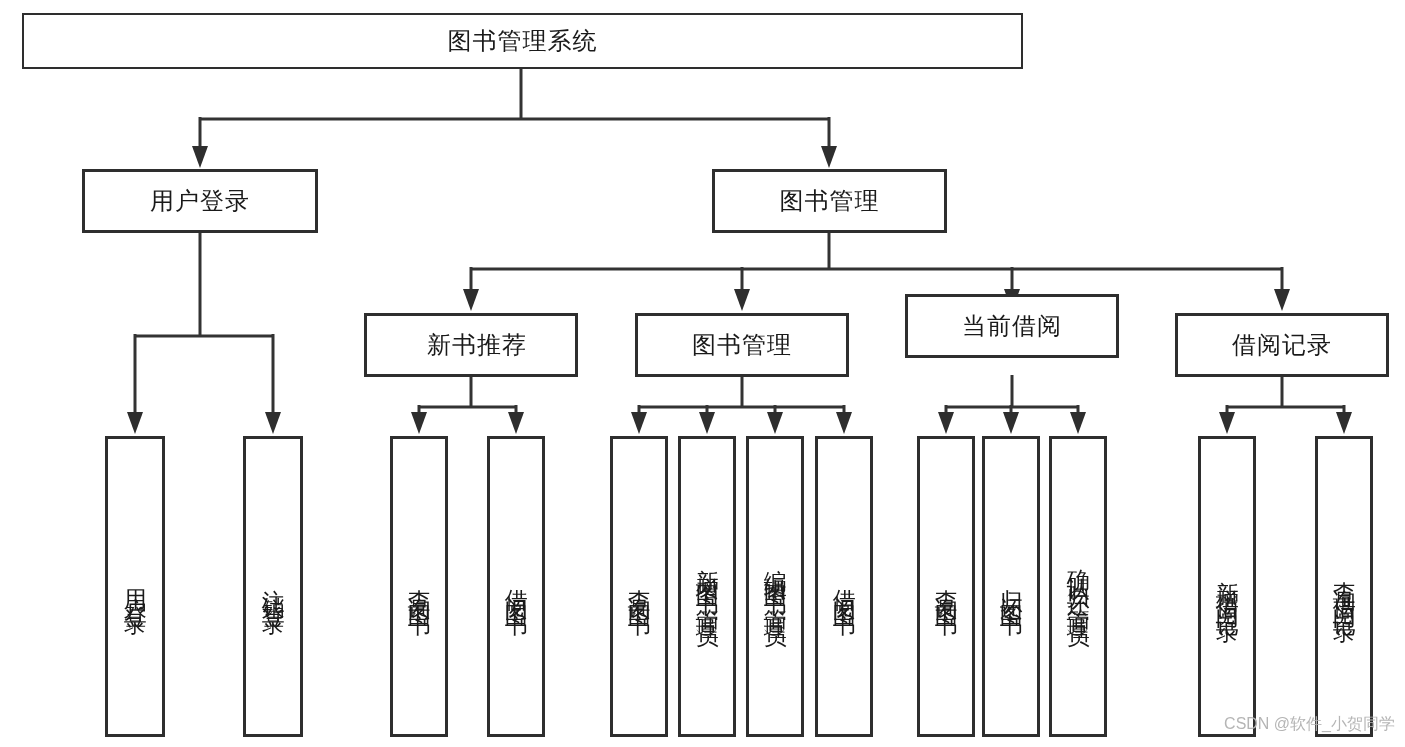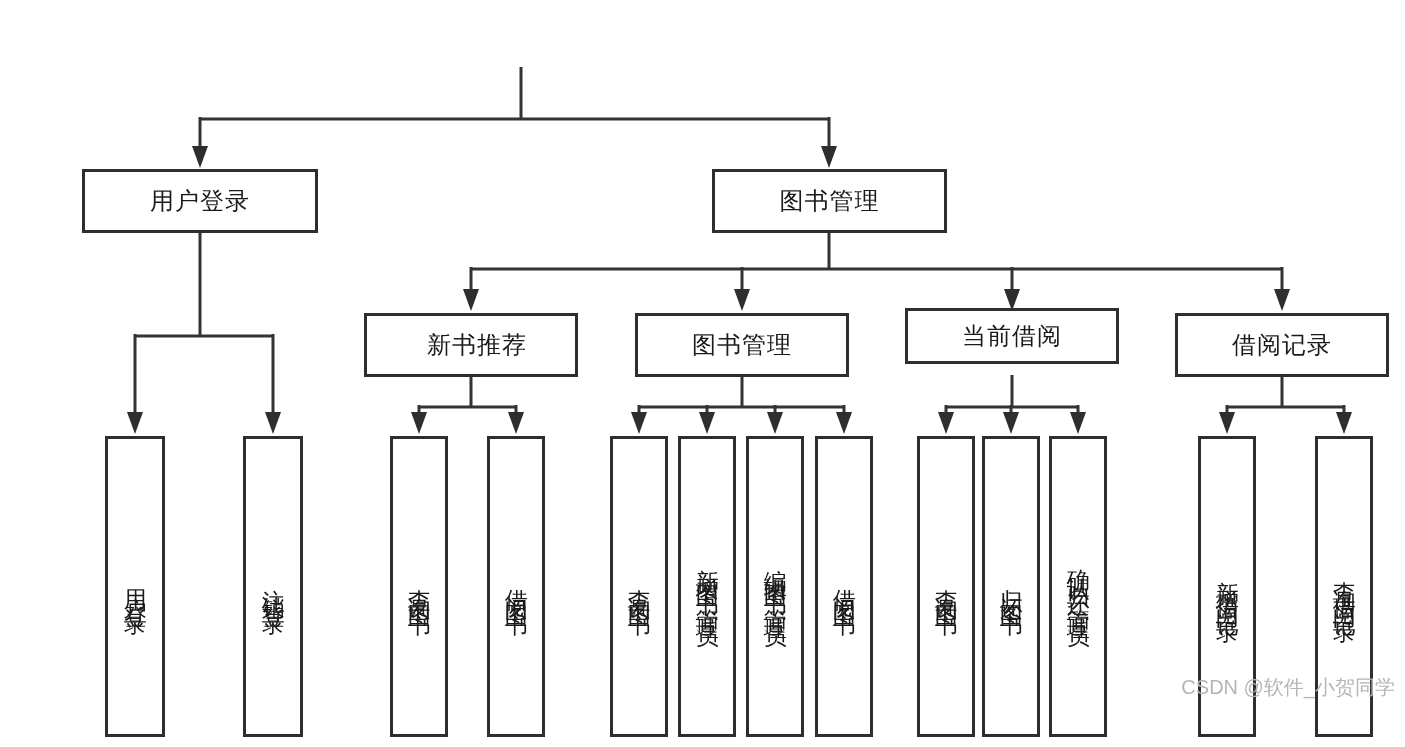--- a/index.html
+++ b/index.html
@@ -39,22 +39,22 @@
     text-orientation: mixed;
     font-size: 23px;
     letter-spacing: 8px;
     line-height: 1.1;
     max-height: 292px;
     white-space: nowrap;
   }
   .watermark {
     position: absolute;
     right: 10px;
-    top: 674px;
-    font-size: 20px;
+    top: 714px;
+    font-size: 16px;
     color: #b5b5b5;
     z-index: 3;
     white-space: nowrap;
   }
 </style>
 </head>
 <body>
 
 <div class="stage">
 
@@ -126,35 +126,38 @@
     <g stroke="#333333" stroke-width="3" fill="#2e2e2e">
       <line x1="1282" y1="375" x2="1282" y2="407"></line>
       <line x1="1227" y1="407" x2="1344" y2="407"></line>
       <line x1="1227" y1="405" x2="1227" y2="418"></line>
       <polygon points="1219,412 1235,412 1227,434" stroke="none"></polygon>
       <line x1="1344" y1="405" x2="1344" y2="418"></line>
       <polygon points="1336,412 1352,412 1344,434" stroke="none"></polygon>
     </g>
   </svg>
 
+  <div class="node root" style="left:22px; top:13px; width:1001px; height:56px;">
+    <span class="h-label">图书管理系统</span>
+  </div>
 
   <div class="node" style="left:82px; top:169px; width:236px; height:64px;">
     <span class="h-label">用户登录</span>
   </div>
   <div class="node" style="left:712px; top:169px; width:235px; height:64px;">
     <span class="h-label">图书管理</span>
   </div>
 
   <div class="node" style="left:364px; top:313px; width:214px; height:64px;padding-left:12px;">
     <span class="h-label">新书推荐</span>
   </div>
   <div class="node" style="left:635px; top:313px; width:214px; height:64px;">
     <span class="h-label">图书管理</span>
   </div>
-  <div class="node" style="left:905px; top:308px; width:214px; height:56px;text-align:center;">
+  <div class="node" style="left:905px; top:294px; width:214px; height:64px;text-align:center;">
     <span class="h-label">当前借阅</span>
   </div>
   <div class="node" style="left:1175px; top:313px; width:214px; height:64px;">
     <span class="h-label">借阅记录</span>
   </div>
 
   <div class="node" style="left:105px; top:436px; width:60px; height:301px;">
     <span class="v-label">用户登录</span>
   </div>
   <div class="node" style="left:243px; top:436px; width:60px; height:301px;">

